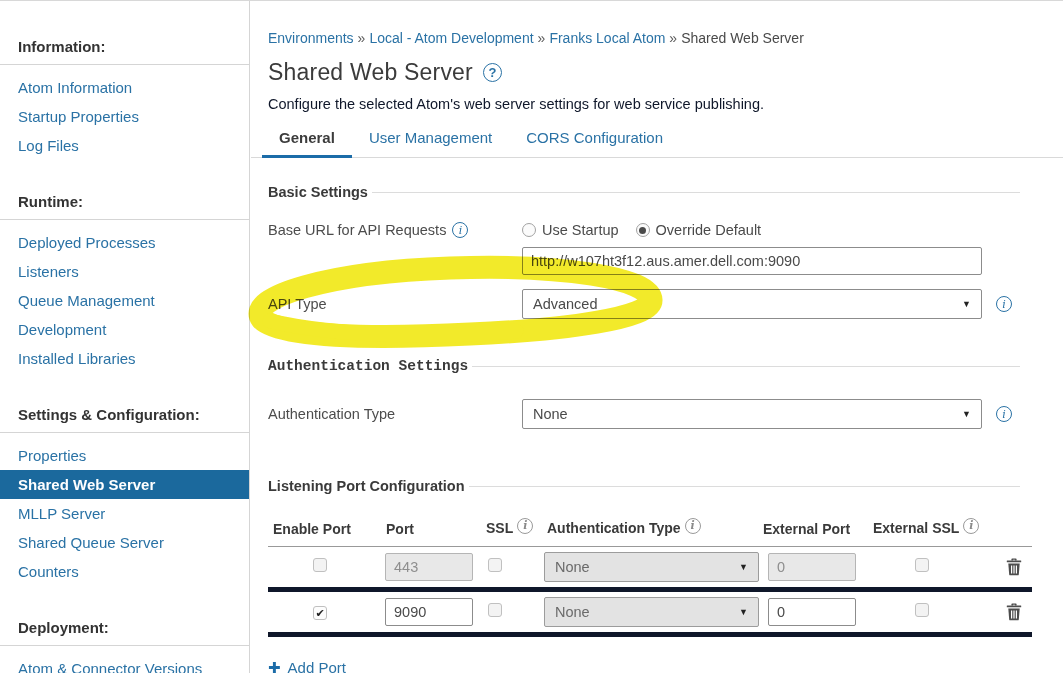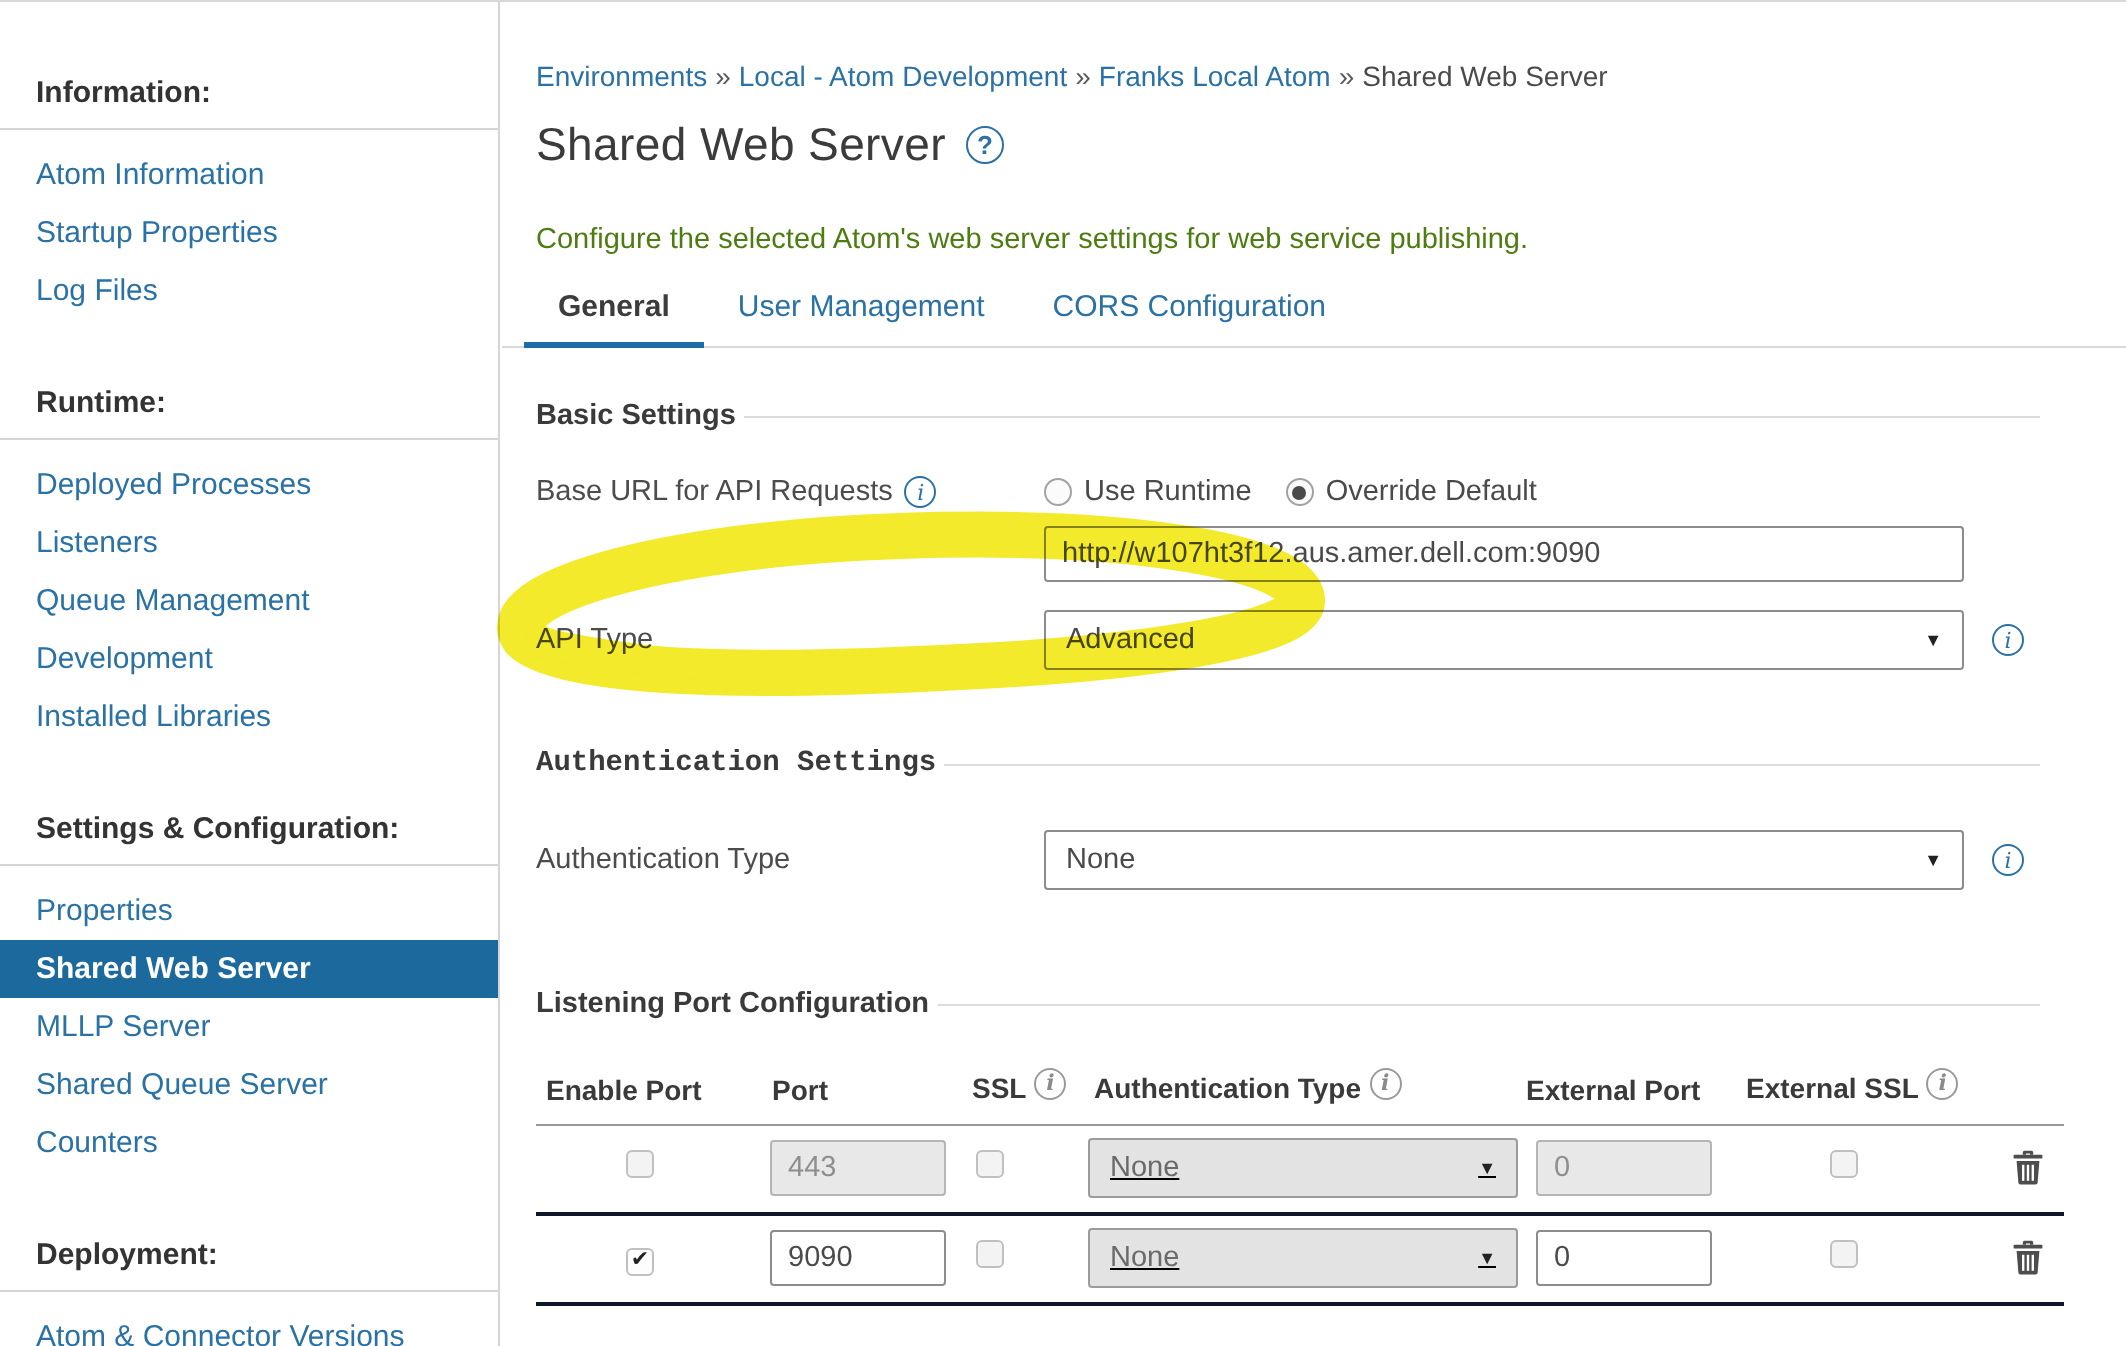--- a/index.html
+++ b/index.html
@@ -38,21 +38,21 @@
   .breadcrumb .sep { color: #5a5a5a; padding: 0 4px; }
   .breadcrumb .current { color: #4a4a4a; }
 
   .page-title-row { margin-top: 13px; display: flex; align-items: center; gap: 10px; }
   .page-title { font-size: 23px; font-weight: 400; color: #3b3b3b; letter-spacing: .2px; }
   .help-icon {
     width: 19px; height: 19px; border: 1.6px solid #2a72a5; border-radius: 50%;
     color: #2a72a5; font-size: 13px; font-weight: bold;
     display: inline-flex; align-items: center; justify-content: center; cursor: pointer;
   }
-  .subtitle { margin-top: 26px; font-size: 14.5px; color: #4d7c0f; }
+  .subtitle { margin-top: 10px; font-size: 14.5px; color: #0f172a; }
 
   
   .tabs { margin-top: 17px; display: flex; gap: 0; border-bottom: 1px solid #d9d9d9; margin-right: 0; text-align: right; }
   .tab {
     font-size: 15px; padding: 0 17px 9px 17px; cursor: pointer; color: #2a72a5;
     margin-bottom: -1px;
   }
   .tab:first-child { margin-left: 11px; }
   .tab.active { color: #3c3c3c; font-weight: bold; border-bottom: 3px solid #1b6ca8; }
 
@@ -94,21 +94,21 @@
     display: flex; align-items: center; justify-content: space-between;
     padding: 0 10px; font-size: 14.5px; color: #4a4a4a; cursor: pointer;
   }
   .caret { font-size: 9px; color: #222; }
 
   
   .port-table { width: 764px; }
   .pt-grid { display: grid; grid-template-columns: 115px 103px 58px 219px 107px 125px 37px; align-items: center; }
   .pt-head { padding-bottom: 8px; border-bottom: 1px solid #999; }
   .pt-head .hcell { font-size: 14px; font-weight: bold; color: #3a3a3a; white-space: nowrap; }
-  .pt-row { height: 45px; border-bottom: 2px solid #0f172a; text-decoration: underline; }
+  .pt-row { height: 45px; border-bottom: 5px solid #0f172a; }
 
   .cb {
     width: 14px; height: 14px; border: 1px solid #c0c0c0; border-radius: 3px;
     background: #f3f3f3; display: inline-flex; align-items: center; justify-content: center;
     cursor: pointer; flex: none;
   }
   .cb .tick { display: none; font-size: 11px; color: #222; line-height: 11px; }
   .cb.checked { background: #fdfdfd; }
   .cb.checked .tick { display: block; }
 
@@ -206,21 +206,21 @@
       </div>
 
       <div class="form-row row-baseurl">
         <div class="form-label">
           <span>Base URL for API Requests</span>
           <span class="info-icon info-blue">i</span>
         </div>
         <div class="radio-group">
           <span class="radio-opt">
             <span class="radio"></span>
-            <span>Use Runtime</span>
+            <span>Use Startup</span>
           </span>
           <span class="radio-opt">
             <span class="radio checked">
                 <span class="dot"></span>
               </span>
             <span>Override Default</span>
           </span>
         </div>
       </div>
 

